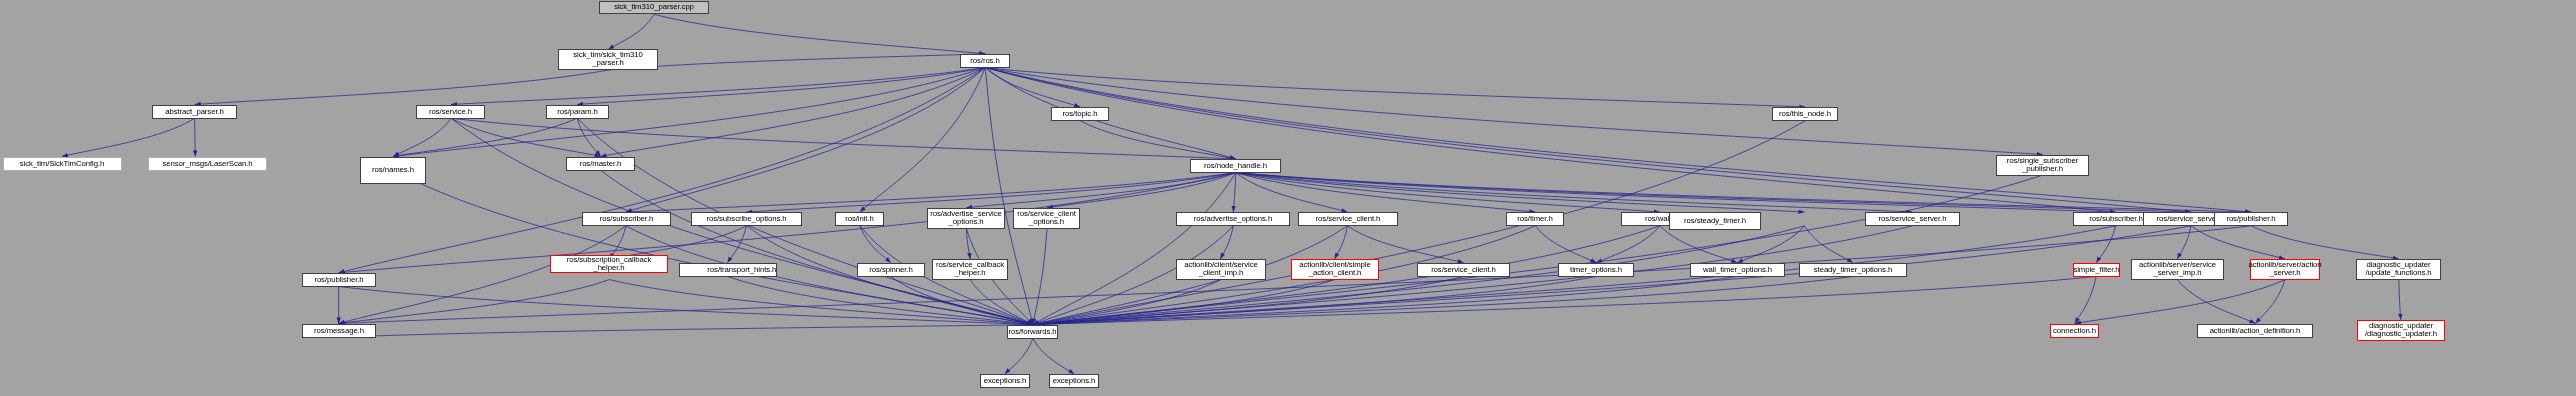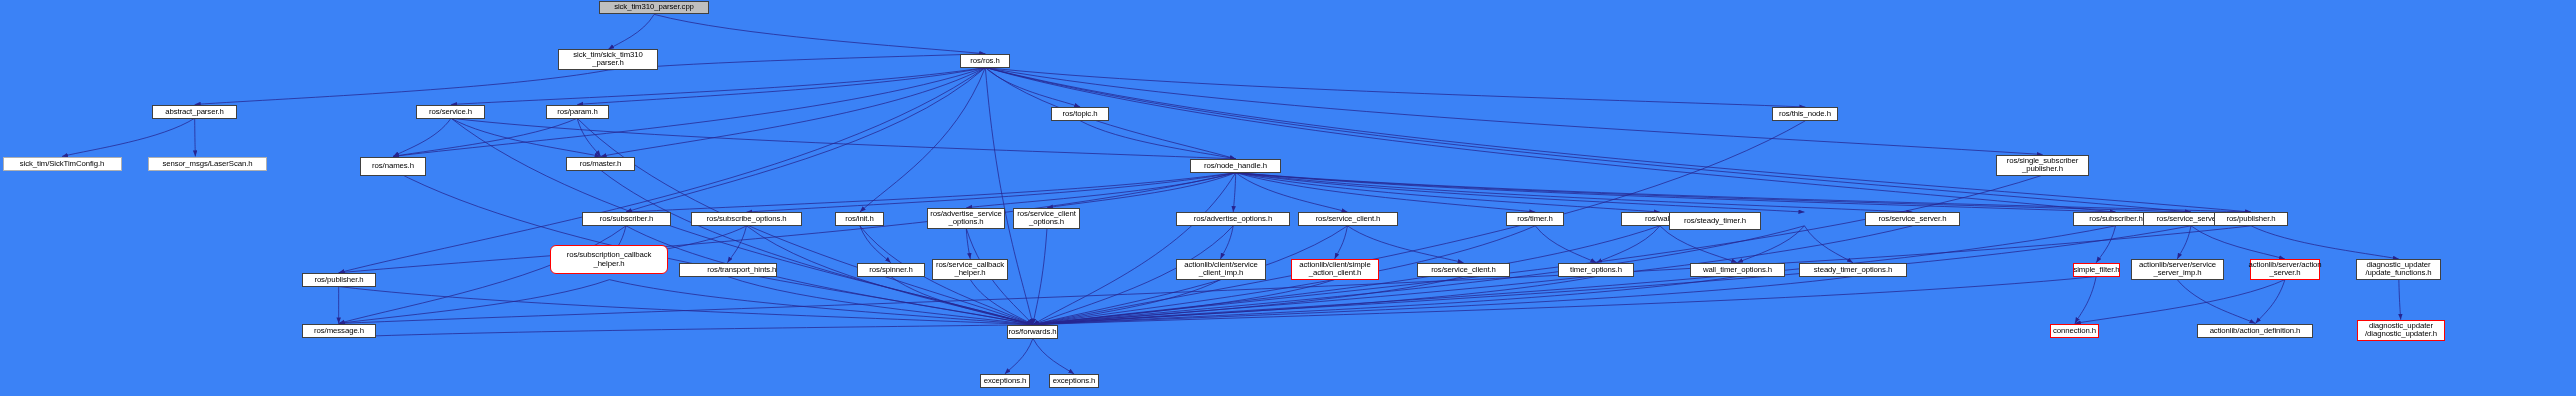--- a/index.html
+++ b/index.html
@@ -1,21 +1,21 @@
 <!DOCTYPE html>
 <html style="font-size:10px"><head>
 <meta charset="utf-8">
 <title>sick_tim310_parser.cpp include dependency graph</title>
 <style>
   html,body{margin:0;padding:0;background:#ffffff;}
   #graph-root{
     position:relative;
     width:2576px;
     height:396px;
-    background:#3b82f6;
+    background:#a3a3a3;
     font-family:"Liberation Sans","DejaVu Sans",sans-serif;
     overflow:hidden;
     text-decoration:underline;
   }
   #edge-layer{position:absolute;left:0;top:0;width:2576px;height:396px;}
   #node-layer{position:absolute;left:0;top:0;width:2576px;height:396px;}
   .node{
     position:absolute;
     box-sizing:border-box;
     display:flex;
@@ -155,21 +155,21 @@
       <div class="node" style="left: 558px; top: 49px; width: 100px; height: 20.7px;">sick_tim/sick_tim310
 _parser.h</div>
       <div class="node" style="left: 960px; top: 54px; width: 50px; height: 13.8px;">ros/ros.h</div>
       <div class="node" style="left: 152px; top: 105px; width: 85px; height: 13.8px;">abstract_parser.h</div>
       <div class="node" style="left: 416px; top: 105px; width: 69px; height: 13.8px;">ros/service.h</div>
       <div class="node" style="left: 546px; top: 105px; width: 63px; height: 13.8px;">ros/param.h</div>
       <div class="node" style="left: 1051px; top: 107px; width: 58px; height: 13.8px;">ros/topic.h</div>
       <div class="node" style="left: 1772px; top: 107px; width: 66px; height: 13.8px;">ros/this_node.h</div>
       <div class="node grey" style="left: 2.5px; top: 157px; width: 119px; height: 13.8px;">sick_tim/SickTimConfig.h</div>
       <div class="node grey" style="left: 136px; top: 157px; width: 119px; height: 13.8px; margin-left: 12px;">sensor_msgs/LaserScan.h</div>
-      <div class="node" style="left: 360px; top: 157px; width: 66px; height: 19px;">ros/names.h</div>
+      <div class="node" style="left: 360px; top: 157px; width: 66px; height: 27px;">ros/names.h</div>
       <div class="node" style="left: 566px; top: 157px; width: 69px; height: 13.8px;">ros/master.h</div>
       <div class="node" style="left: 1190px; top: 159px; width: 91px; height: 13.8px;">ros/node_handle.h</div>
       <div class="node" style="left: 1996px; top: 155px; width: 93px; height: 20.7px;">ros/single_subscriber
 _publisher.h</div>
       <div class="node" style="left: 302px; top: 273px; width: 74px; height: 13.8px;">ros/publisher.h</div>
       <div class="node" style="left: 582px; top: 212px; width: 89px; height: 13.8px;">ros/subscriber.h</div>
       <div class="node" style="left: 691px; top: 212px; width: 111px; height: 13.8px;">ros/subscribe_options.h</div>
       <div class="node" style="left: 835px; top: 212px; width: 49px; height: 13.8px;">ros/init.h</div>
       <div class="node" style="left: 927px; top: 208px; width: 78px; height: 20.7px;">ros/advertise_service
 _options.h</div>
@@ -177,21 +177,21 @@
 _options.h</div>
       <div class="node" style="left: 1176px; top: 212px; width: 114px; height: 13.8px;">ros/advertise_options.h</div>
       <div class="node" style="left: 1298px; top: 212px; width: 100px; height: 13.8px;">ros/service_client.h</div>
       <div class="node" style="left: 1506px; top: 212px; width: 58px; height: 13.8px;">ros/timer.h</div>
       <div class="node" style="left: 1621px; top: 212px; width: 78px; height: 13.8px; padding-left: 24px;">ros/wall_timer.h</div>
       <div class="node" style="left: 1669px; top: 212px; width: 92px; height: 18px;">ros/steady_timer.h</div>
       <div class="node" style="left: 1865px; top: 212px; width: 95px; height: 13.8px;">ros/service_server.h</div>
       <div class="node" style="left: 2073px; top: 212px; width: 86px; height: 13.8px;">ros/subscriber.h</div>
       <div class="node" style="left: 2143px; top: 212px; width: 95px; height: 13.8px;">ros/service_server.h</div>
       <div class="node" style="left: 2214px; top: 212px; width: 74px; height: 13.8px;">ros/publisher.h</div>
-      <div class="node red" style="left: 550px; top: 245px; width: 118px; height: 29px; border-radius: 6px;">ros/subscription_callback
+      <div class="node red" style="left: 550px; top: 255px; width: 118px; height: 18px;">ros/subscription_callback
 _helper.h</div>
       <div class="node" style="left: 679px; top: 263px; width: 98px; height: 13.8px; padding-left: 29px;">ros/transport_hints.h</div>
       <div class="node" style="left: 857px; top: 263px; width: 68px; height: 13.8px;">ros/spinner.h</div>
       <div class="node" style="left: 932px; top: 259px; width: 76px; height: 20.7px;">ros/service_callback
 _helper.h</div>
       <div class="node" style="left: 1176px; top: 259px; width: 90px; height: 20.7px;">actionlib/client/service
 _client_imp.h</div>
       <div class="node red" style="left: 1291px; top: 259px; width: 88px; height: 20.7px;">actionlib/client/simple
 _action_client.h</div>
       <div class="node" style="left: 1417px; top: 263px; width: 93px; height: 13.8px;">ros/service_client.h</div>

